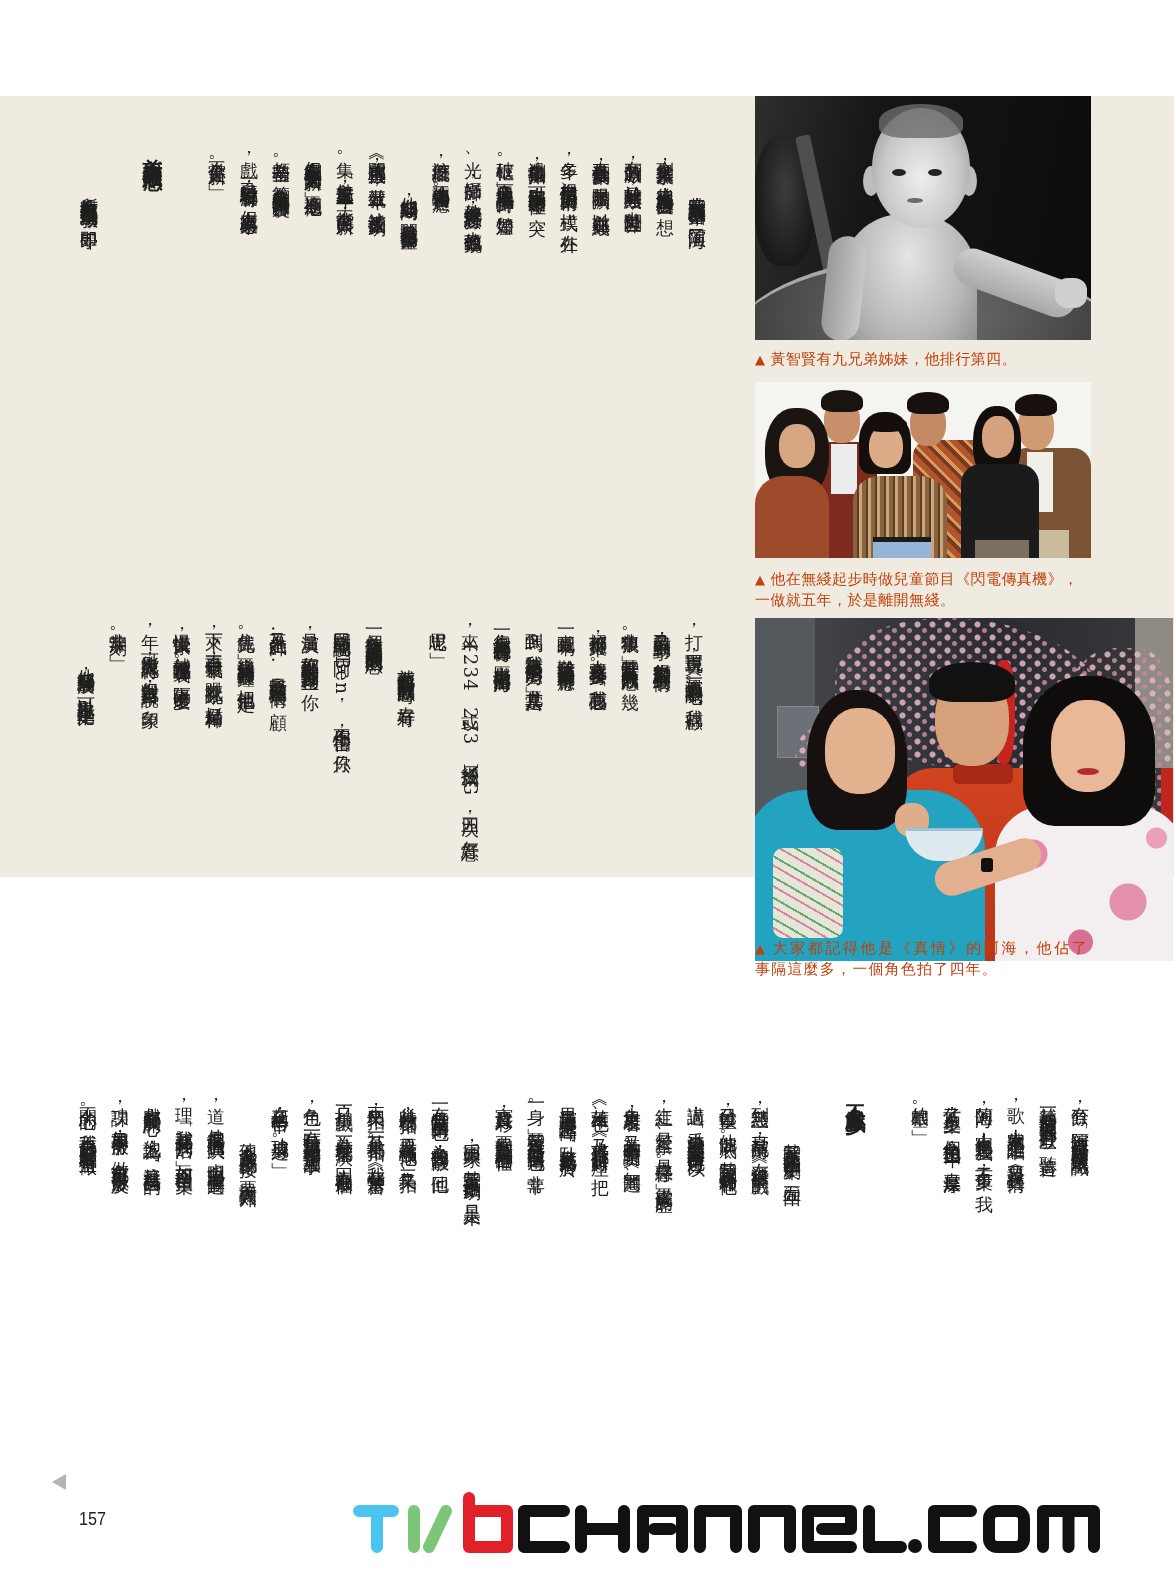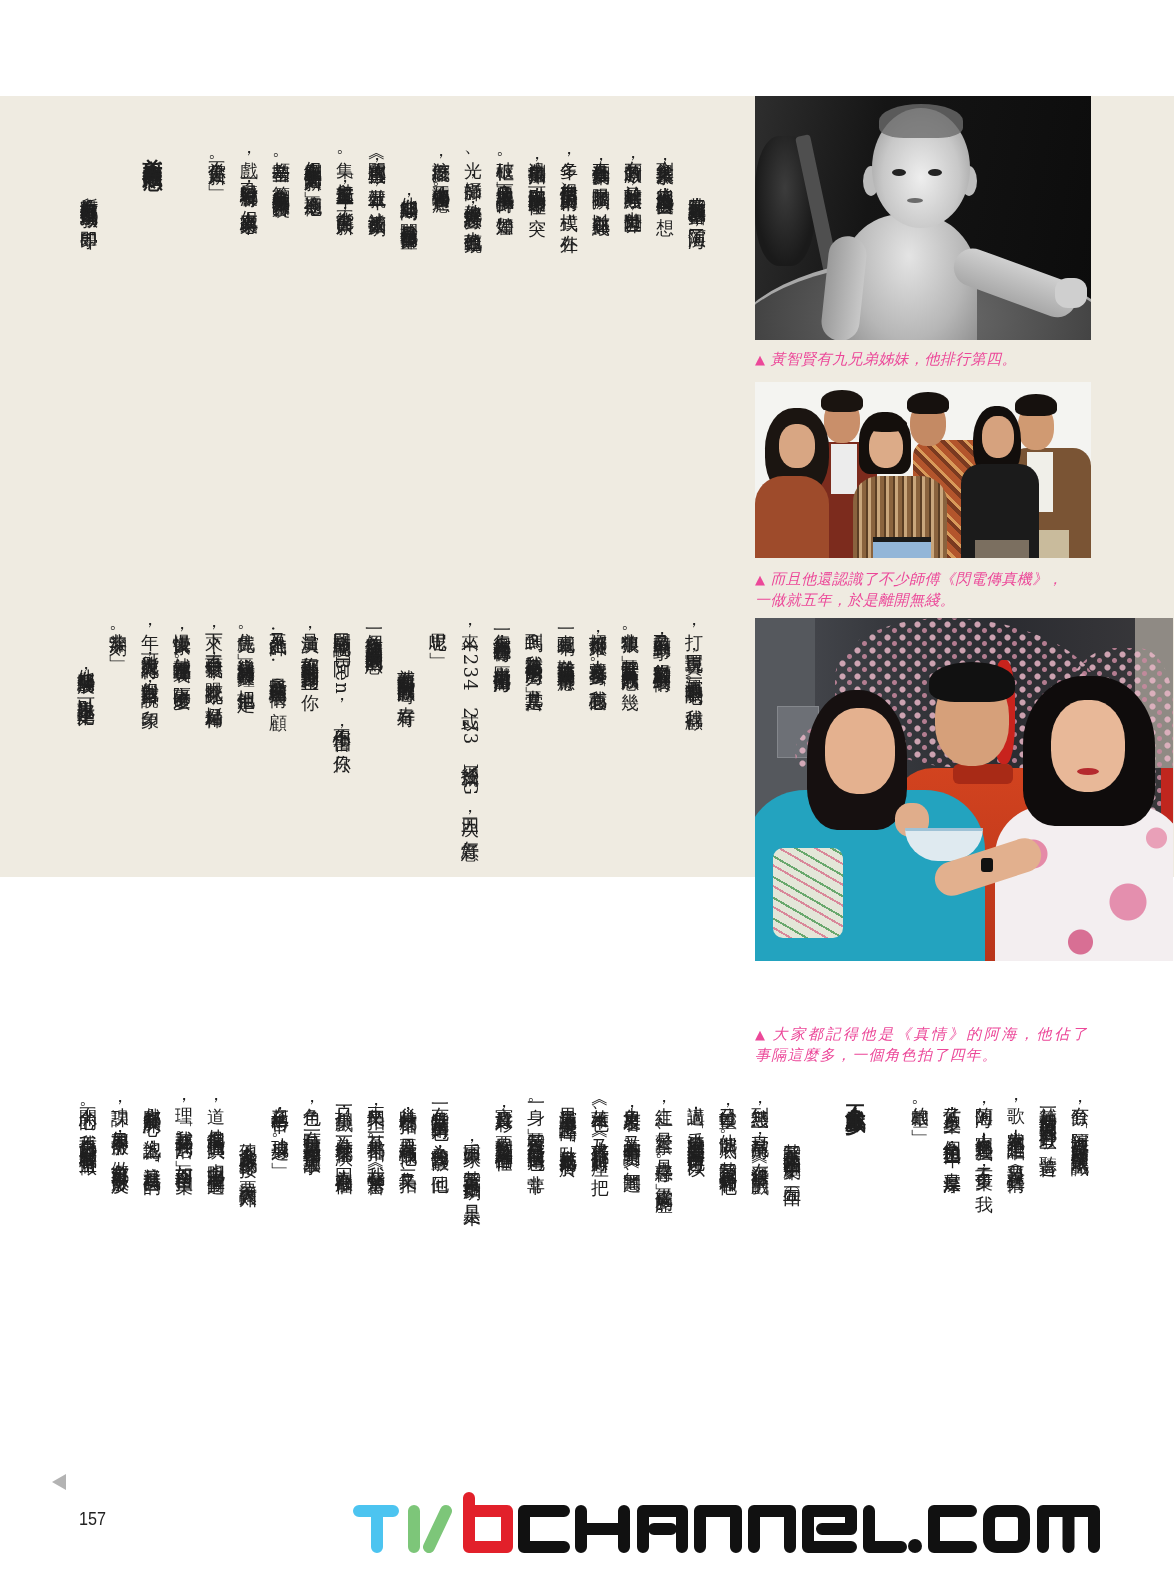--- a/index.html
+++ b/index.html
@@ -15,21 +15,21 @@
   .block.top .col{letter-spacing:1.1px;}
   .block.mid{left:70px;top:619px;width:640px;height:400px;}
   .block.mid .col{letter-spacing:1.3px;}
   .block.bot{left:72px;top:1093px;width:1024px;height:410px;}
   .block.bot .col{letter-spacing:1.8px;}
   .indent{text-indent:2em;}
   .col.heading{font-weight:bold;font-size:20px;position:relative;top:-4px;letter-spacing:1.6px !important;}
 
   
   .caption{position:absolute;left:755px;font-family:"DejaVu Sans","Liberation Sans",sans-serif;
-           font-size:15px;line-height:20px;color:#ec4899;white-space:nowrap;font-style:italic;}
+           font-size:15px;line-height:20px;color:#c2410c;white-space:nowrap;}
   .caption .marker{margin-right:5px;font-size:13px;}
   .caption .l{letter-spacing:0.4px;}
   .caption.c3 .l1{letter-spacing:2.6px;}
   .caption.c3 .l2{letter-spacing:1.2px;}
 
   
   .photo{position:absolute;overflow:hidden;}
   .s{position:absolute;}
   #photo1{left:755px;top:96px;width:336px;height:244px;
           background:linear-gradient(100deg,#2e2e2e 0%,#151515 35%,#0c0c0c 100%);}
@@ -181,21 +181,21 @@
   <div class="s" style="left:118px;top:155px;width:58px;height:5px;background:#1a1a1a;"></div>
   <div class="s" style="left:114px;top:44px;width:34px;height:42px;border-radius:45%;background:#dcab88;"></div>
   <div class="s" style="left:110px;top:36px;width:42px;height:14px;border-radius:40%;background:#140f0c;"></div>
 
   <div class="s" style="left:218px;top:24px;width:48px;height:76px;border-radius:45%;background:#120e0c;"></div>
   <div class="s" style="left:206px;top:82px;width:78px;height:100px;border-radius:20px 20px 0 0;background:#1b1b1b;"></div>
   <div class="s" style="left:220px;top:158px;width:54px;height:22px;background:#7b6f60;"></div>
   <div class="s" style="left:227px;top:34px;width:32px;height:42px;border-radius:45%;background:#d6a27e;"></div>
 </div>
 <div class="caption" style="top:569px;">
-  <div class="l"><span class="marker">▲</span><span>而且他還認識了不少師傅《閃電傳真機》，</span></div>
+  <div class="l"><span class="marker">▲</span><span>他在無綫起步時做兒童節目《閃電傳真機》，</span></div>
   <div class="l"><span>一做就五年，於是離開無綫。</span></div>
 </div>
 
 <div class="photo" id="photo3">
   <div class="s" style="left:0;top:0;width:60px;height:343px;background:#55585d;"></div>
   <div class="s" style="left:22px;top:88px;width:40px;height:50px;background:#6d7076;border:1px solid #84878c;"></div>
   <div class="s" style="left:380px;top:0;width:38px;height:150px;background:#8f8a84;"></div>
   <div class="s blossom" style="left:80px;top:0;width:270px;height:150px;border-radius:40% 60% 30% 50%;"></div>
   <div class="s blossom" style="left:300px;top:30px;width:118px;height:190px;border-radius:50% 30% 40% 40%;"></div>
   <div class="s blossom" style="left:40px;top:100px;width:110px;height:70px;border-radius:50%;"></div>
@@ -214,21 +214,21 @@
   <div class="s" style="left:140px;top:185px;width:34px;height:34px;border-radius:45%;background:#e0ad8b;"></div>
   <div class="s" style="left:150px;top:210px;width:78px;height:30px;border-radius:0 0 40px 40px;background:#dfeaf0;border-top:3px solid #9fc2d6;"></div>
 
   <div class="s" style="left:240px;top:188px;width:190px;height:160px;border-radius:50px 50px 0 0;background-color:#f3eef0;background-image:radial-gradient(circle at 20% 30%,#e58aa8 0 14px,transparent 15px),radial-gradient(circle at 70% 60%,#e48fae 0 18px,transparent 19px),radial-gradient(circle at 45% 85%,#d86f94 0 12px,transparent 13px),radial-gradient(circle at 85% 20%,#e9a0b8 0 10px,transparent 11px);"></div>
   <div class="s" style="left:178px;top:232px;width:110px;height:34px;border-radius:17px;background:#e2b08e;transform:rotate(-18deg);"></div>
   <div class="s" style="left:226px;top:240px;width:12px;height:14px;border-radius:3px;background:#111;"></div>
   <div class="s" style="left:268px;top:58px;width:132px;height:150px;border-radius:46% 46% 24% 24%;background:#0f0c0c;"></div>
   <div class="s" style="left:296px;top:82px;width:74px;height:92px;border-radius:45%;background:#e8b898;"></div>
   <div class="s" style="left:322px;top:150px;width:22px;height:7px;border-radius:50%;background:#b52a2e;"></div>
 </div>
-<div class="caption c3" style="top:1024px;">
+<div class="caption c3" style="top:938px;">
   <div class="l l1"><span class="marker">▲</span><span>大家都記得他是《真情》的阿海，他佔了</span></div>
   <div class="l l2"><span>事隔這麼多，一個角色拍了四年。</span></div>
 </div>
 
 <div class="prev-arrow"></div>
 <div class="page-num">157</div>
 
 <svg class="logo" viewBox="0 0 760 75" fill="none" stroke-width="12" stroke-linecap="round" stroke-linejoin="round" aria-label="TVBCHANNEL.COM">
   <title>TVBCHANNEL.COM</title>
   <path stroke="#4c c4f0" d="M14,26 H48 M32,26 V62" style="stroke:#4cc4f0"></path>

